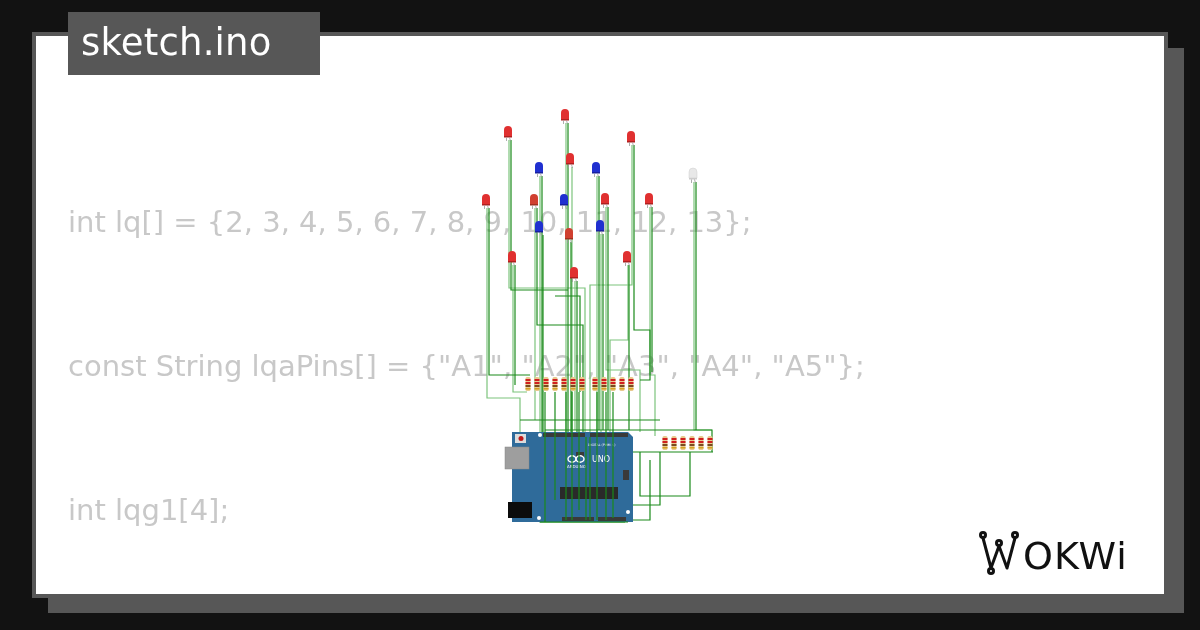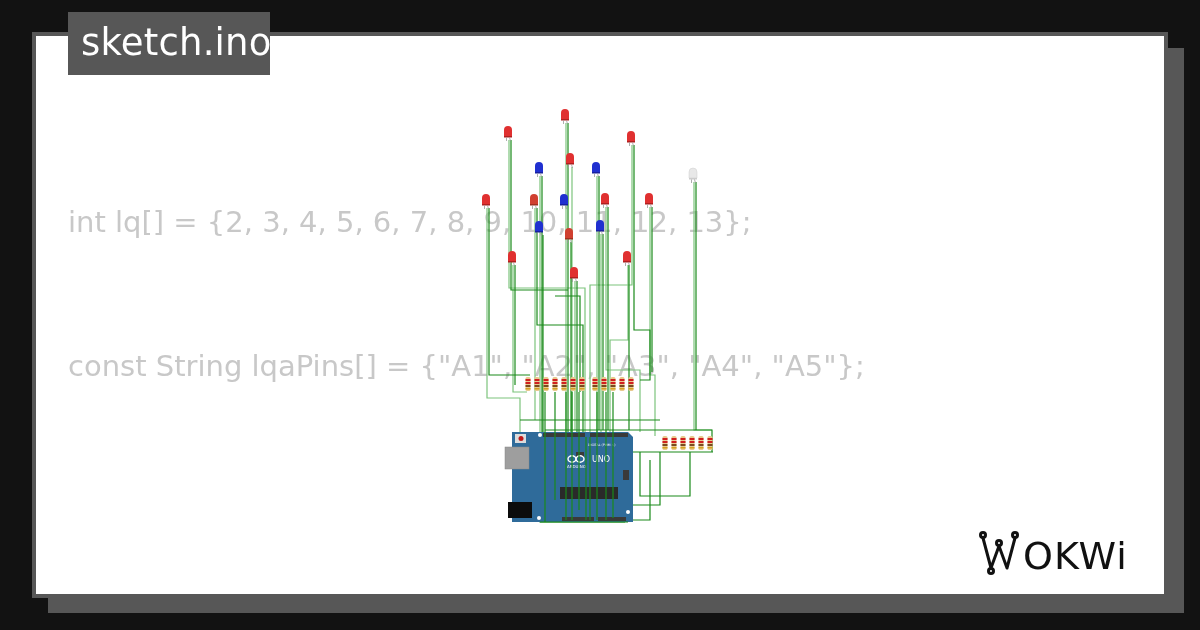--- a/index.html
+++ b/index.html
@@ -8,41 +8,42 @@
     font-family:"DejaVu Sans", sans-serif;
   }
   .shadow-block {
     position:absolute; left:48px; top:48px; width:1136px; height:565px; background:#575757;
   }
   .card {
     position:absolute; left:32px; top:32px; width:1128px; height:558px;
     background:#ffffff; border:4px solid #575757; overflow:hidden;
   }
   .title-tab {
-    position:absolute; left:68px; top:12px; height:63px; width:202px; background:#575757;
+    position:absolute; left:68px; top:12px; height:63px; width:252px; background:#575757;
     color:#ffffff; font-size:37px; line-height:61px; box-sizing:border-box; padding-left:13px;
     z-index:5; letter-spacing:0.2px;
   }
   .code {
     position:absolute; left:32px; top:66px; width:1064px; height:600px; overflow:hidden;
     color:#c8c8c8; font-size:29px; line-height:48px; white-space:pre;
   }
   .code-line { height:48px; display:block; overflow:hidden; }
   .circuit { position:absolute; left:0; top:0; width:1200px; height:630px; z-index:3; pointer-events:none; }
   .circuit * { pointer-events:auto; }
 </style>
 </head>
 <body>
 
 <div class="shadow-block"></div>
 
 <div class="card">
   <div class="code">
     <span class="code-line">int lq[] = {2, 3, 4, 5, 6, 7, 8, 9, 10, 11, 12, 13};</span>
     <span class="code-line">const String lqaPins[] = {"A1", "A2", "A3", "A4", "A5"};</span>
+    <span class="code-line">int lqg1[4];</span>
     
     
     
     
     
     
     
     
   </div>
 </div>

